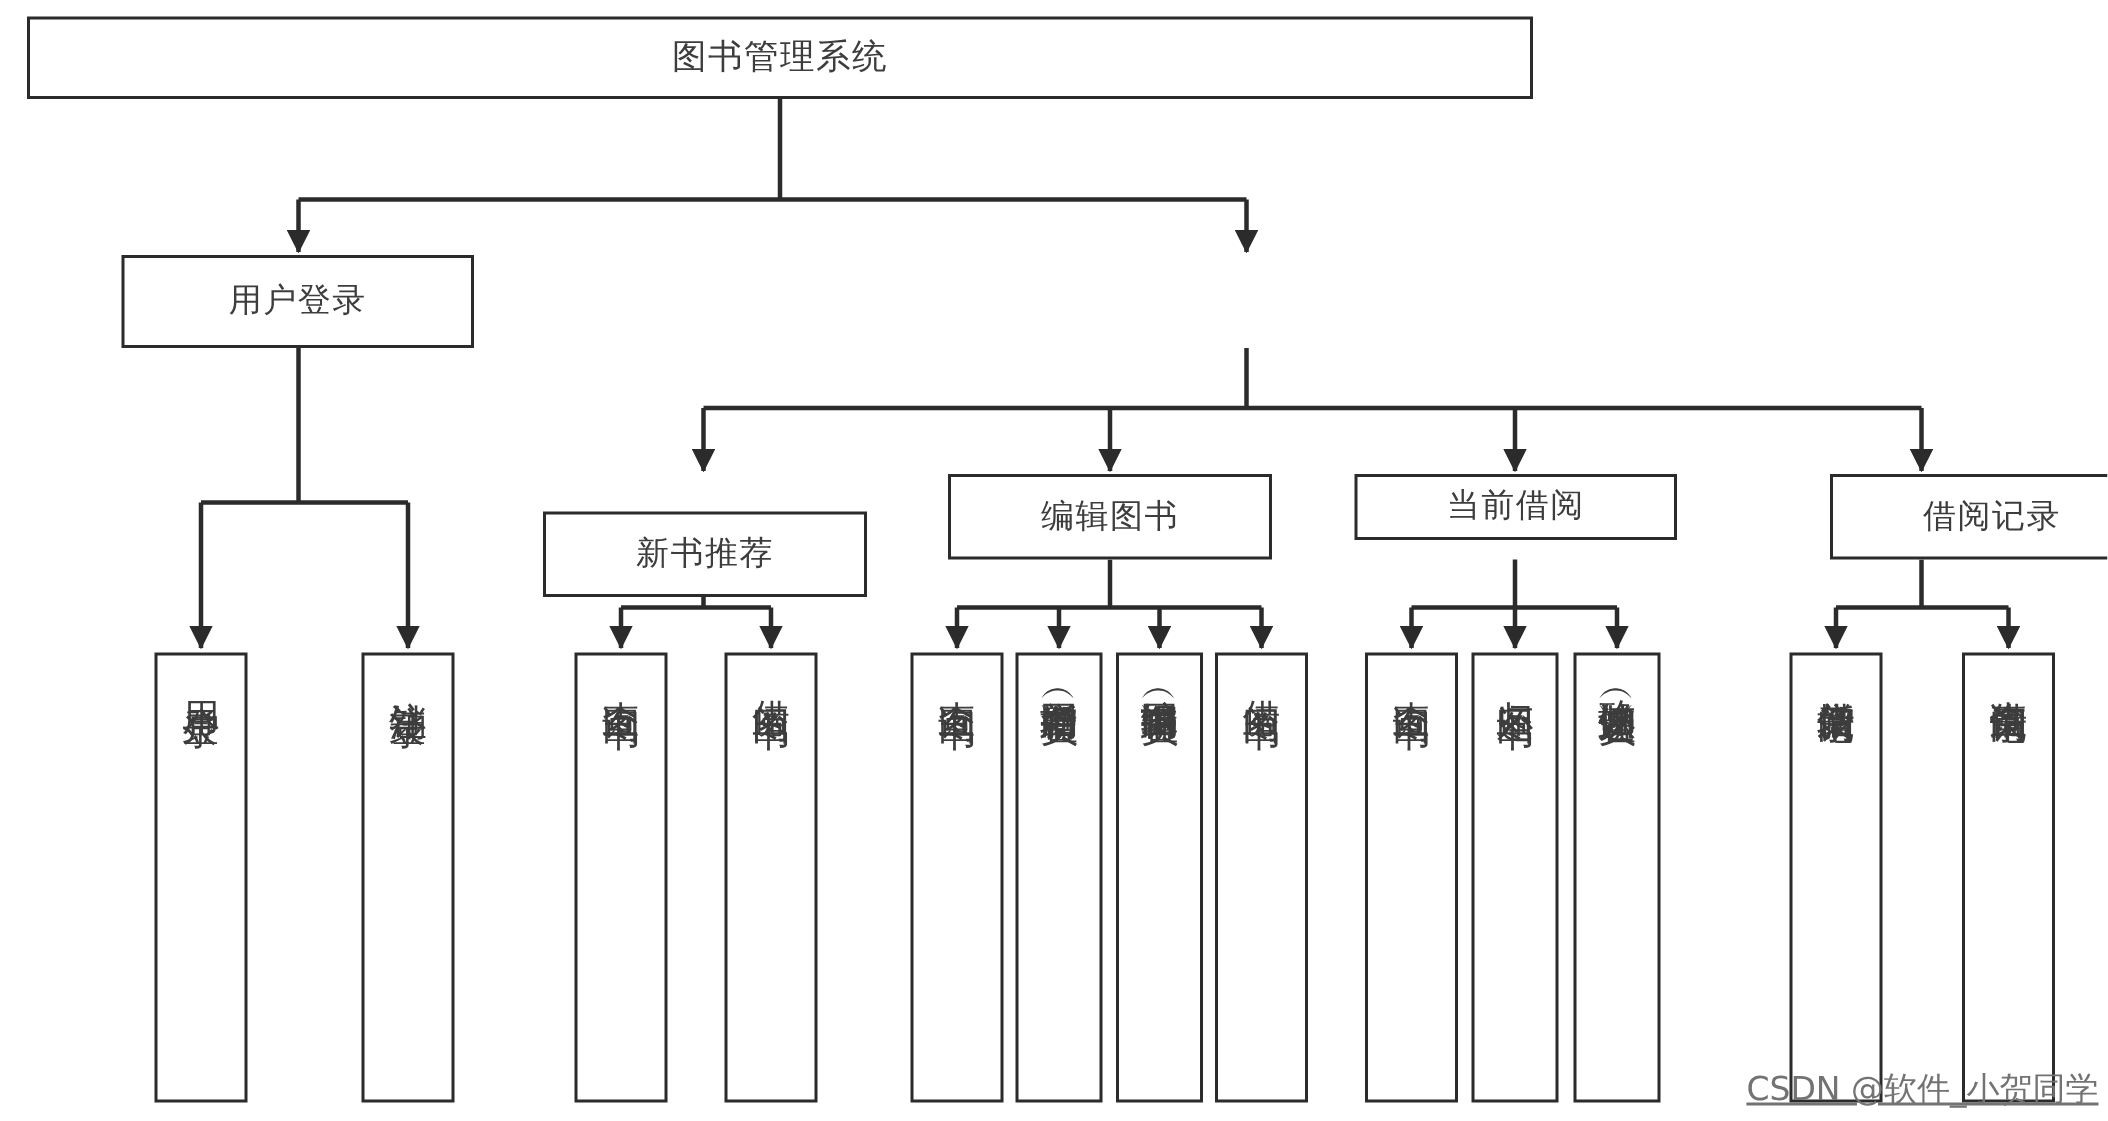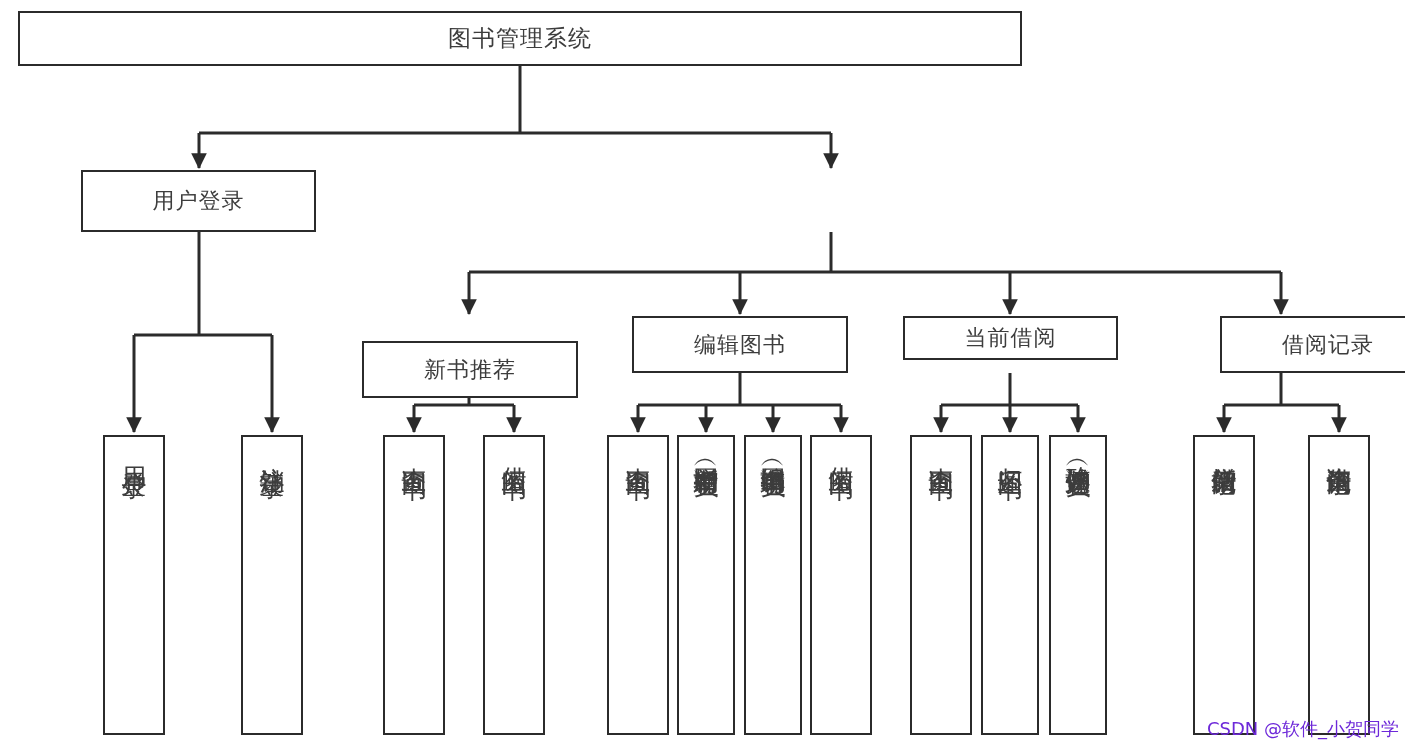--- a/index.html
+++ b/index.html
@@ -66,25 +66,26 @@
     white-space: nowrap;
   }
   .node.v.tall .label {
     font-size: 25px;
     letter-spacing: 1px;
   }
   #watermark {
     position: absolute;
     right: 6px;
     bottom: 6px;
-    font-size: 18px;
-    color: #6d28d9;
+    font-size: 22px;
+    color: #737373;
     white-space: nowrap;
     z-index: 5;
     font-family: "DejaVu Sans", "Liberation Sans", sans-serif;
+    text-decoration: underline;
   }
 </style>
 </head>
 <body>
 
 <div id="diagram-root">
 
   <svg id="edges-layer" viewBox="0 0 1405 747" width="1405" height="747" xmlns="http://www.w3.org/2000/svg">
     <defs>
       <marker id="arrowhead" viewBox="0 0 10 10" refX="9.4" refY="5" markerWidth="5.2" markerHeight="5.2" orient="auto-start-reverse">

